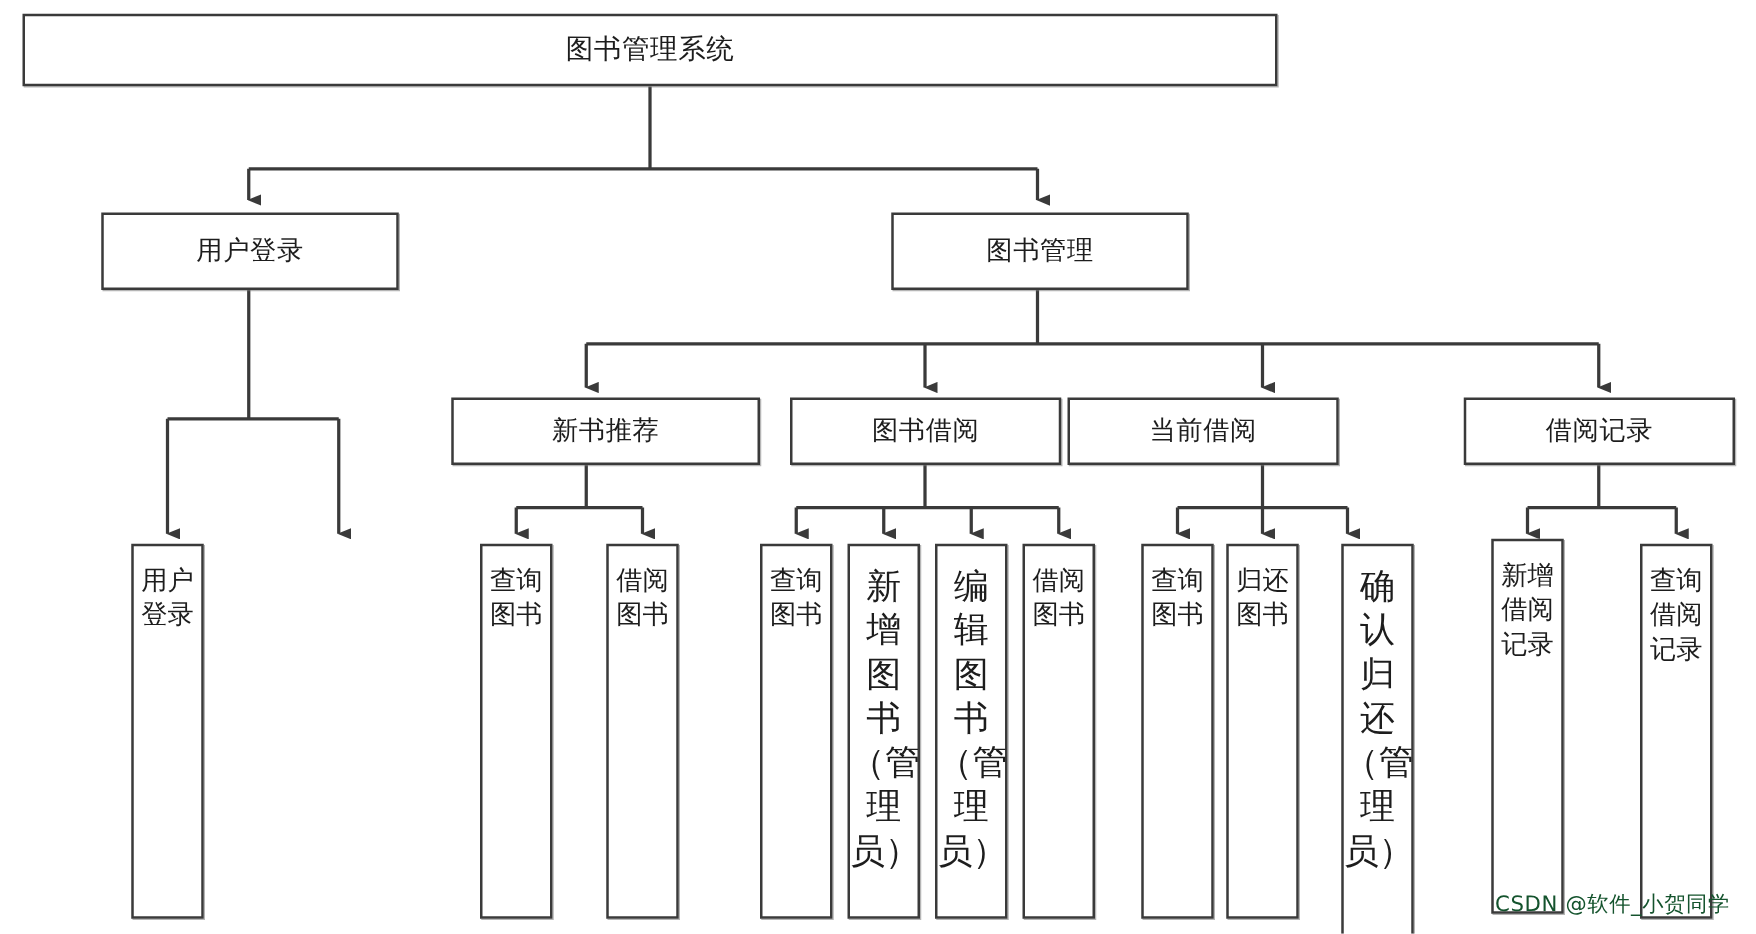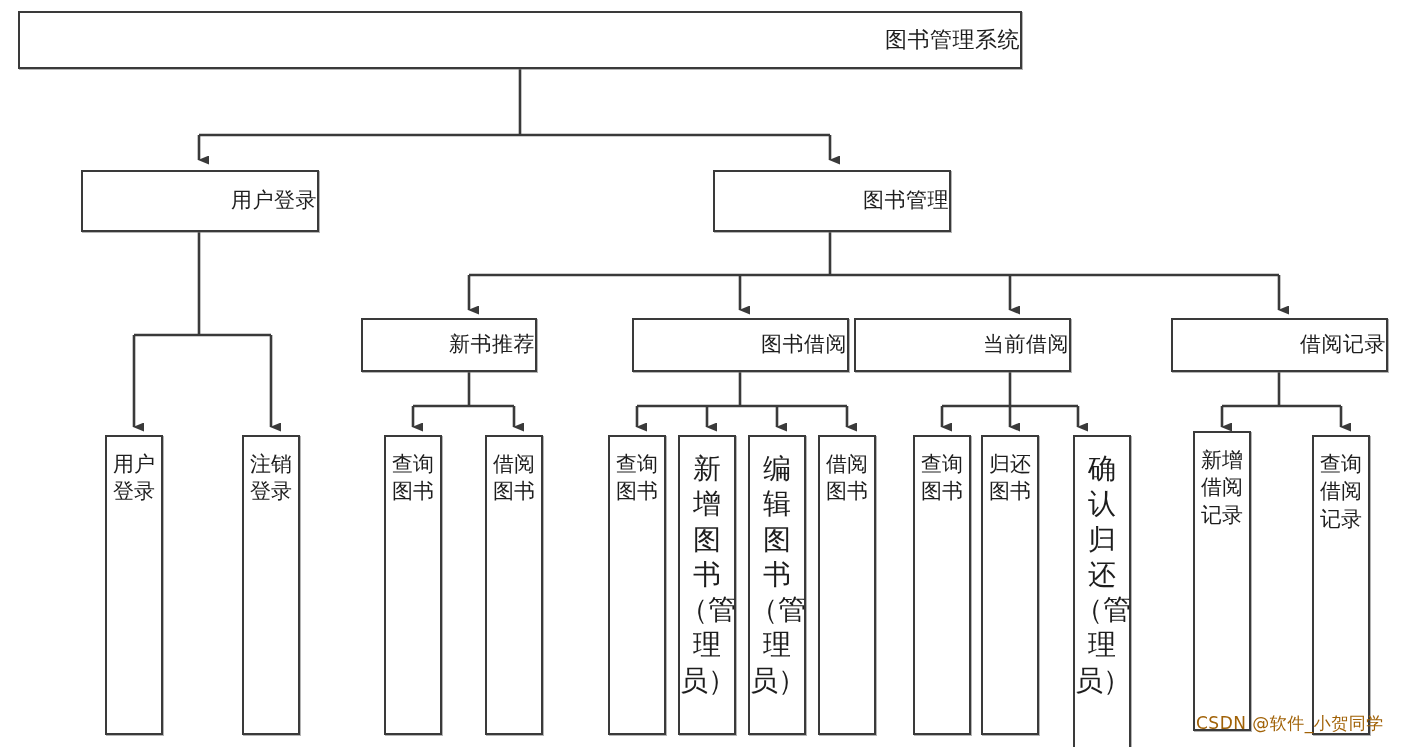--- a/index.html
+++ b/index.html
@@ -27,21 +27,21 @@
     pointer-events: none;
   }
   .node {
     position: absolute;
     box-sizing: border-box;
     background: #ffffff;
     border: 2px solid #3a3a3a;
     box-shadow: 1px 1px 0 0 rgba(120,120,120,0.55);
     display: flex;
     align-items: center;
-    justify-content: flex-end;
+    justify-content: center;
     color: #1d1d1d;
     z-index: 2;
   }
   .node .lbl {
     display: block;
     text-align: center;
     line-height: 1.12;
     white-space: pre;
   }
   
@@ -67,21 +67,21 @@
   }
   .node.vert.tall .lbl {
     font-size: 28px;
     line-height: 1.26;
   }
   .watermark {
     position: absolute;
     left: 1196px;
     top: 712px;
     font-size: 17px;
-    color: #a16207;
+    color: #14532d;
     letter-spacing: 0.5px;
     white-space: nowrap;
     z-index: 3;
   }
 </style>
 </head>
 <body>
 
 <div id="canvas">
 
@@ -139,39 +139,36 @@
     <span class="lbl">图书管理系统</span>
   </div>
 
   <div class="node horiz" style="left:81px; top:170px; width:238px; height:62px;">
     <span class="lbl">用户登录</span>
   </div>
   <div class="node horiz" style="left:713px; top:170px; width:238px; height:62px;">
     <span class="lbl">图书管理</span>
   </div>
 
-  <div class="node horiz" style="left:361px; top:318px; width:176px; height:54px;">
+  <div class="node horiz" style="left:361px; top:318px; width:247px; height:54px;">
     <span class="lbl">新书推荐</span>
   </div>
   <div class="node horiz" style="left:632px; top:318px; width:217px; height:54px;">
     <span class="lbl">图书借阅</span>
   </div>
   <div class="node horiz" style="left:854px; top:318px; width:217px; height:54px;">
     <span class="lbl">当前借阅</span>
   </div>
   <div class="node horiz" style="left:1171px; top:318px; width:217px; height:54px;">
     <span class="lbl">借阅记录</span>
   </div>
 
   <div class="node vert" style="left:105px; top:435px; width:58px; height:300px;">
     <span class="lbl">用户登录</span>
   </div>
-  <div class="node vert" style="left:242px; top:435px; width:58px; height:300px;">
-    <span class="lbl">注销登录</span>
-  </div>
 
   <div class="node vert" style="left:384px; top:435px; width:58px; height:300px;">
     <span class="lbl">查询图书</span>
   </div>
   <div class="node vert" style="left:485px; top:435px; width:58px; height:300px;">
     <span class="lbl">借阅图书</span>
   </div>
 
   <div class="node vert" style="left:608px; top:435px; width:58px; height:300px;">
     <span class="lbl">查询图书</span>

